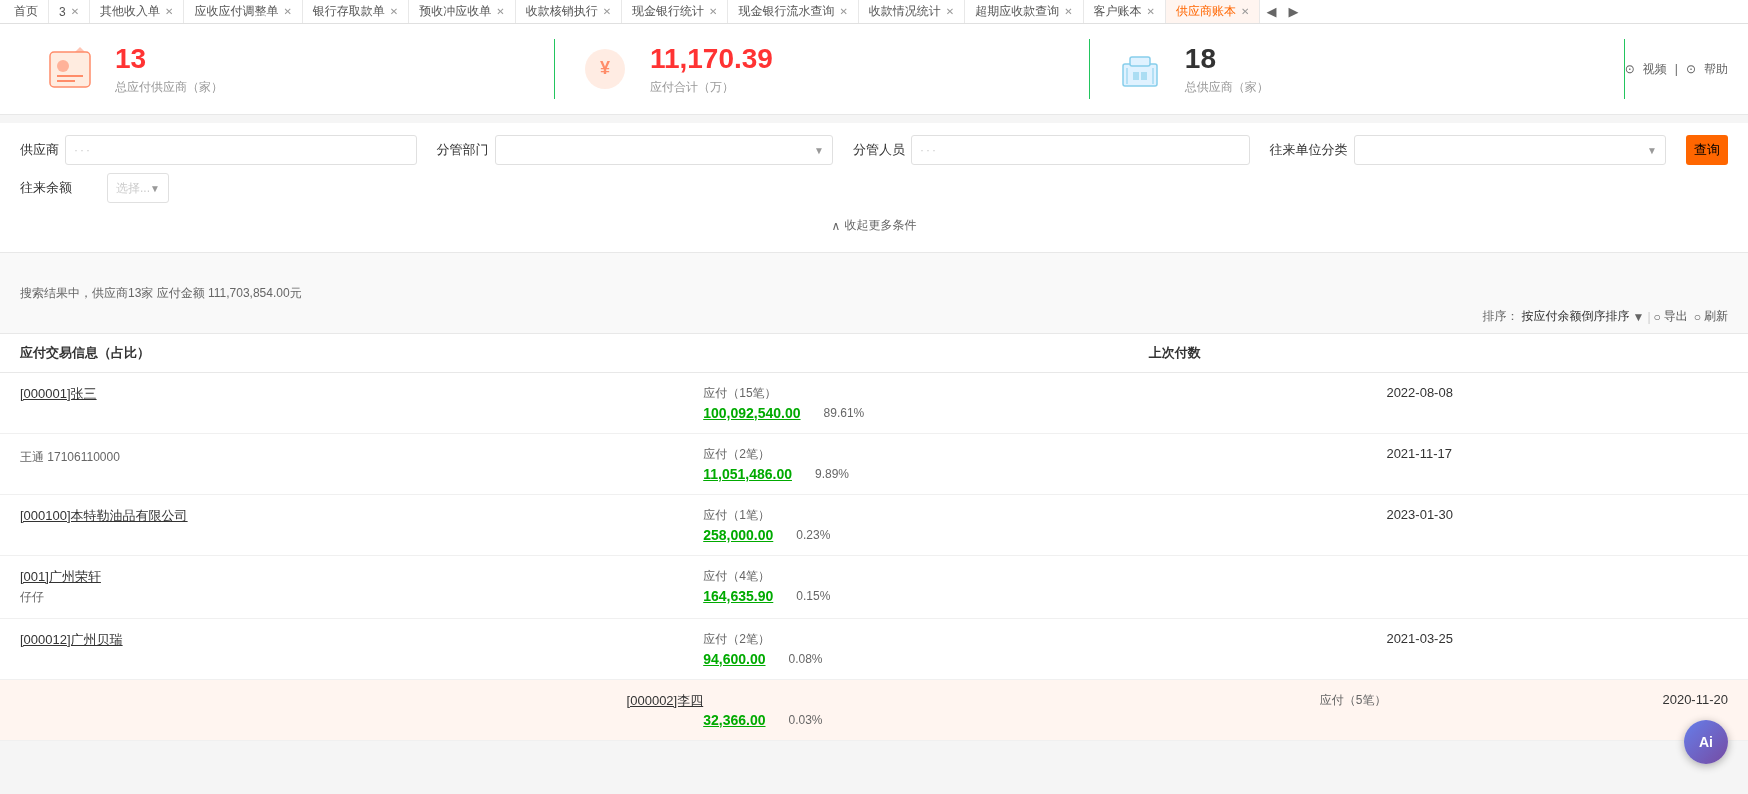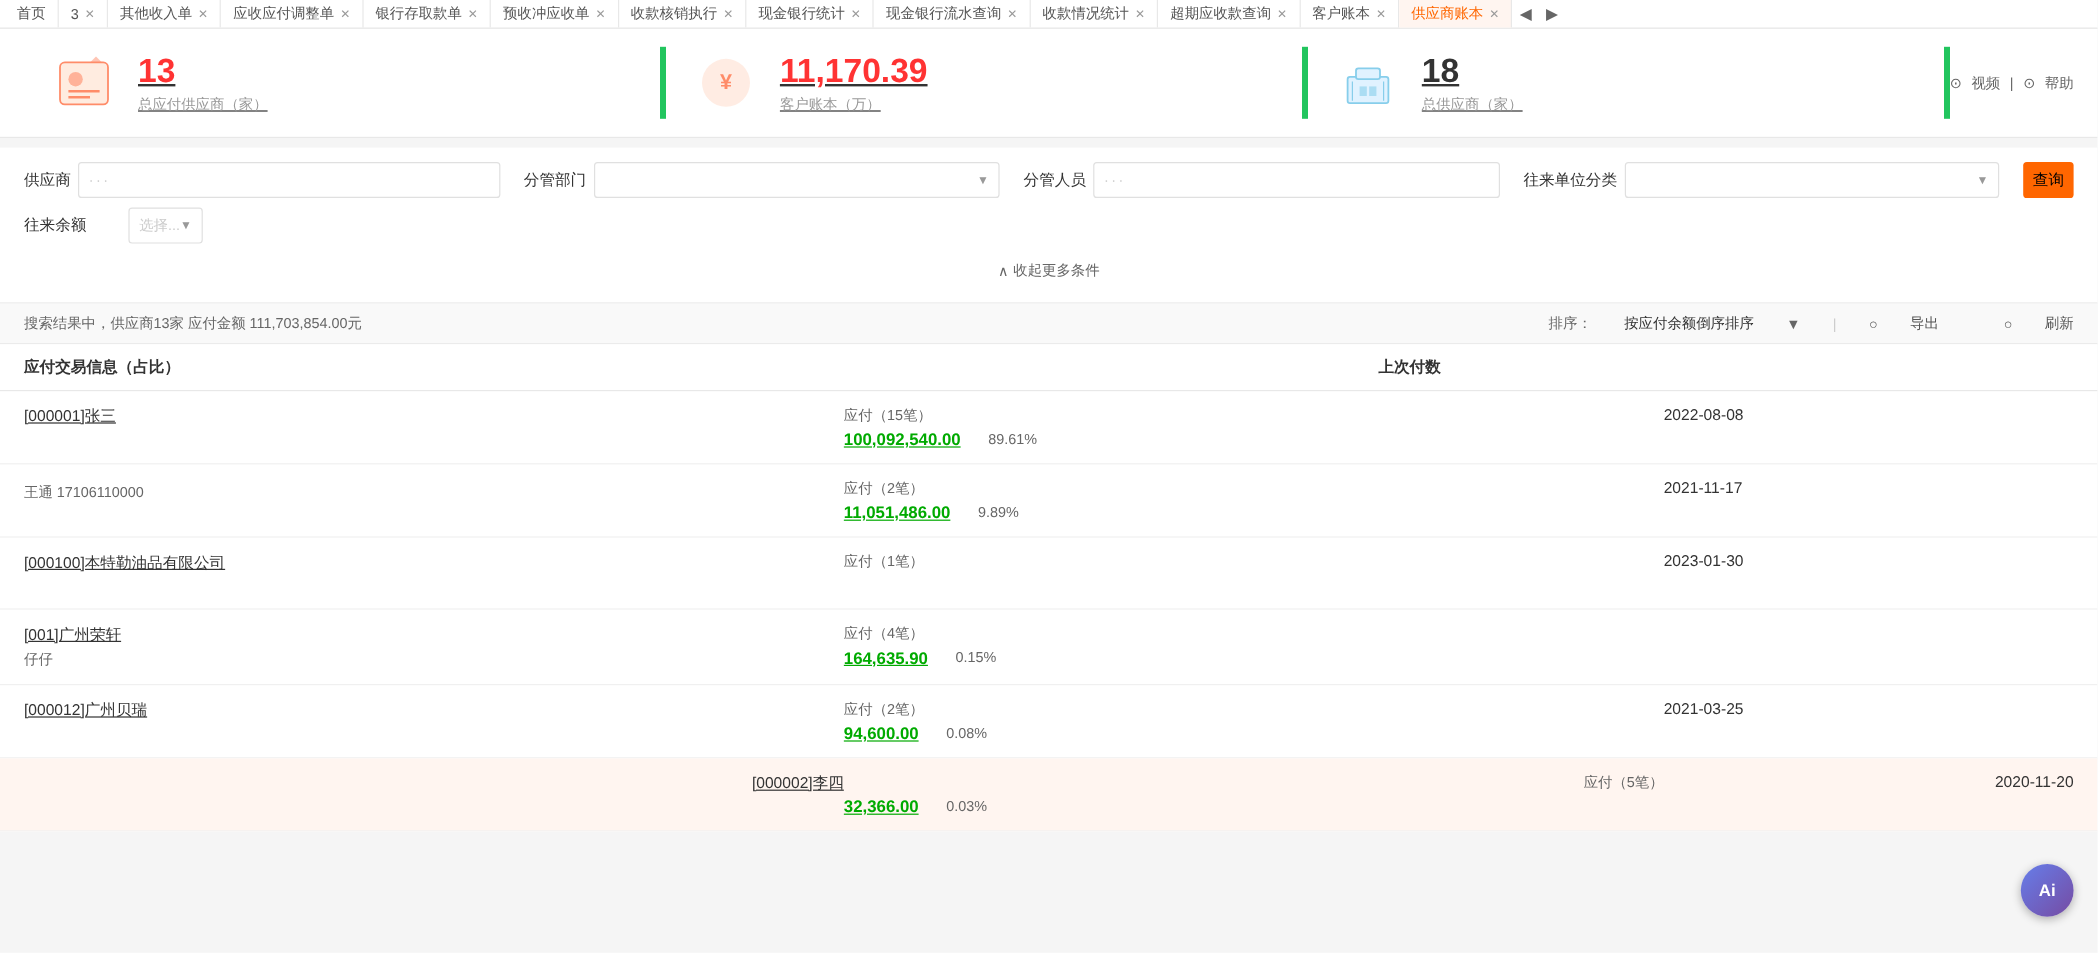--- a/index.html
+++ b/index.html
@@ -51,22 +51,21 @@
       background: #fff;
       padding: 15px 20px;
       border-bottom: 1px solid #e8e8e8;
       align-items: center;
     }
     .summary-item {
       display: flex;
       align-items: center;
       flex: 1;
       padding: 0 20px;
-      border-right: 5px solid #22c55e;
-      text-decoration: underline;
+      border-right: 1px solid #22c55e;
     }
     .summary-item:last-child { border-right: none; }
     .summary-icon {
       width: 60px;
       height: 60px;
       margin-right: 15px;
       display: flex;
       align-items: center;
       justify-content: center;
     }
@@ -167,23 +166,24 @@
       justify-content: space-between;
       padding: 8px 20px;
       background: #f9f9f9;
       border-bottom: 1px solid #e8e8e8;
       font-size: 12px;
       color: #666;
     }
     .results-actions {
       display: flex;
       align-items: center;
-      gap: 27px;
+      gap: 3px;
       font-size: 12px;
       color: #555;
+      margin-top: 47px;
     }
     .results-actions span { cursor: pointer; }
     .sort-label { color: #666; }
     .sort-option { color: #333; cursor: pointer; }
 
     
     .data-table {
       background: #fff;
       margin: 0;
     }
@@ -314,21 +314,21 @@
 
   <div class="summary-item">
     <div class="summary-icon">
       <svg viewBox="0 0 50 50" fill="none">
         <circle cx="25" cy="25" r="20" fill="#ffe0d0" opacity="0.6"></circle>
         <text x="25" y="30" text-anchor="middle" font-size="18" fill="#ff8c69" font-weight="bold">¥</text>
       </svg>
     </div>
     <div class="summary-info">
       <span class="summary-number">11,170.39</span>
-      <span class="summary-label">客户账本（万）</span>
+      <span class="summary-label">应付合计（万）</span>
     </div>
   </div>
 
   <div class="summary-item">
     <div class="summary-icon">
       <svg viewBox="0 0 50 50" fill="none">
         <rect x="8" y="20" width="34" height="22" rx="2" fill="#e0f2ff" stroke="#87ceeb" stroke-width="1.5"></rect>
         <rect x="15" y="13" width="20" height="9" rx="2" fill="#e0f2ff" stroke="#87ceeb" stroke-width="1.5"></rect>
         <rect x="18" y="28" width="6" height="8" fill="#87ceeb" opacity="0.6"></rect>
         <rect x="26" y="28" width="6" height="8" fill="#87ceeb" opacity="0.6"></rect>
@@ -452,20 +452,24 @@
       </div>
     </div>
 
     <div class="table-row">
       <div class="col-supplier">
         <div class="supplier-link">[000100]本特勒油品有限公司</div>
         <div class="supplier-sub"></div>
       </div>
       <div class="col-transaction">
         <div class="trans-label">应付（1笔）</div>
+        <div class="trans-row">
+          <span class="trans-amount">258,000.00</span>
+          <span class="trans-percent">0.23%</span>
+        </div>
       </div>
       <div class="col-lastpay">
         <span class="last-pay-date">2023-01-30</span>
       </div>
     </div>
 
     <div class="table-row">
       <div class="col-supplier">
         <div class="supplier-link">[001]广州荣轩</div>
         <div class="supplier-sub">仔仔</div>

